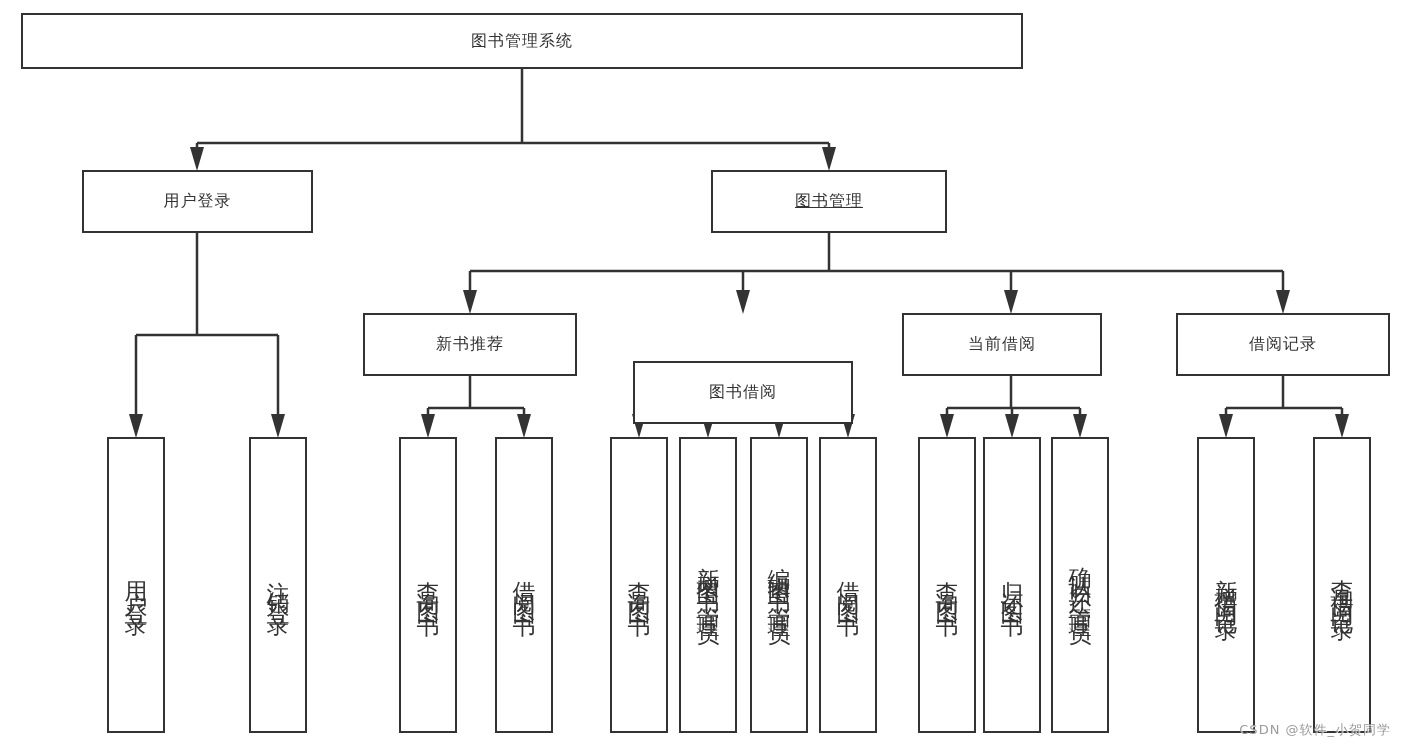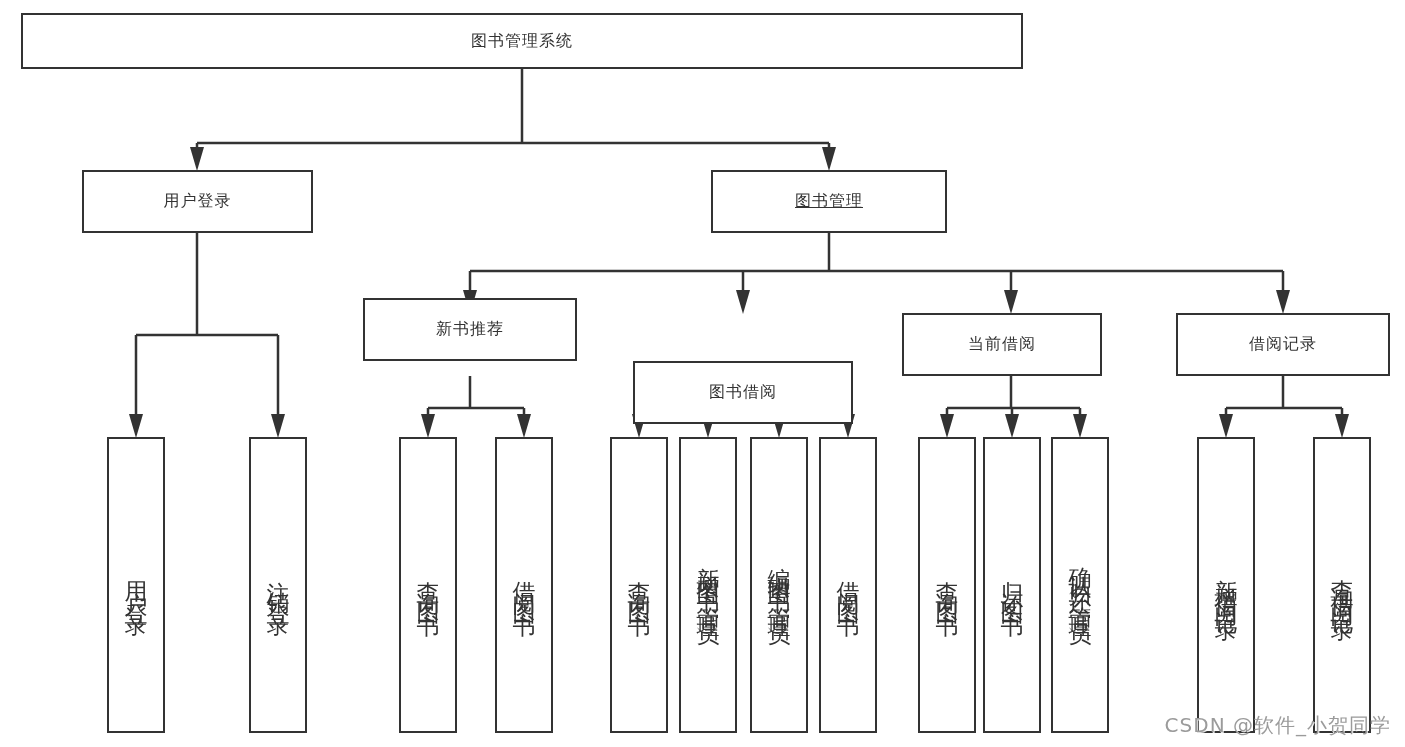--- a/index.html
+++ b/index.html
@@ -29,21 +29,21 @@
     text-orientation:mixed;
     font-size:23px;
     letter-spacing:8px;
     line-height:1;
     white-space:nowrap;
   }
   .leaf-label.loose{letter-spacing:11px;}
   .watermark{
     position:absolute;
     right:14px;bottom:8px;
-    font-size:20px;
+    font-size:13px;
     color:#9b9b9b;
     text-shadow:1px 1px 0 rgba(255,255,255,0.85);
     letter-spacing:1px;
     z-index:5;
     white-space:nowrap;
   }
 </style>
 </head>
 <body>
 
@@ -103,21 +103,21 @@
     <span>图书管理系统</span>
   </div>
 
   <div class="node h-node" style="left:82px;top:170px;width:231px;height:63px;">
     <span>用户登录</span>
   </div>
   <div class="node h-node" style="left:711px;top:170px;width:236px;height:63px;text-decoration:underline;">
     <span>图书管理</span>
   </div>
 
-  <div class="node h-node" style="left:363px;top:298px;width:214px;height:63px;">
+  <div class="node h-node" style="left:363px;top:313px;width:214px;height:63px;">
     <span>新书推荐</span>
   </div>
   <div class="node h-node" style="left:633px;top:313px;width:220px;height:63px;margin-top:48px;">
     <span>图书借阅</span>
   </div>
   <div class="node h-node" style="left:902px;top:313px;width:200px;height:63px;">
     <span>当前借阅</span>
   </div>
   <div class="node h-node" style="left:1176px;top:313px;width:214px;height:63px;">
     <span>借阅记录</span>

